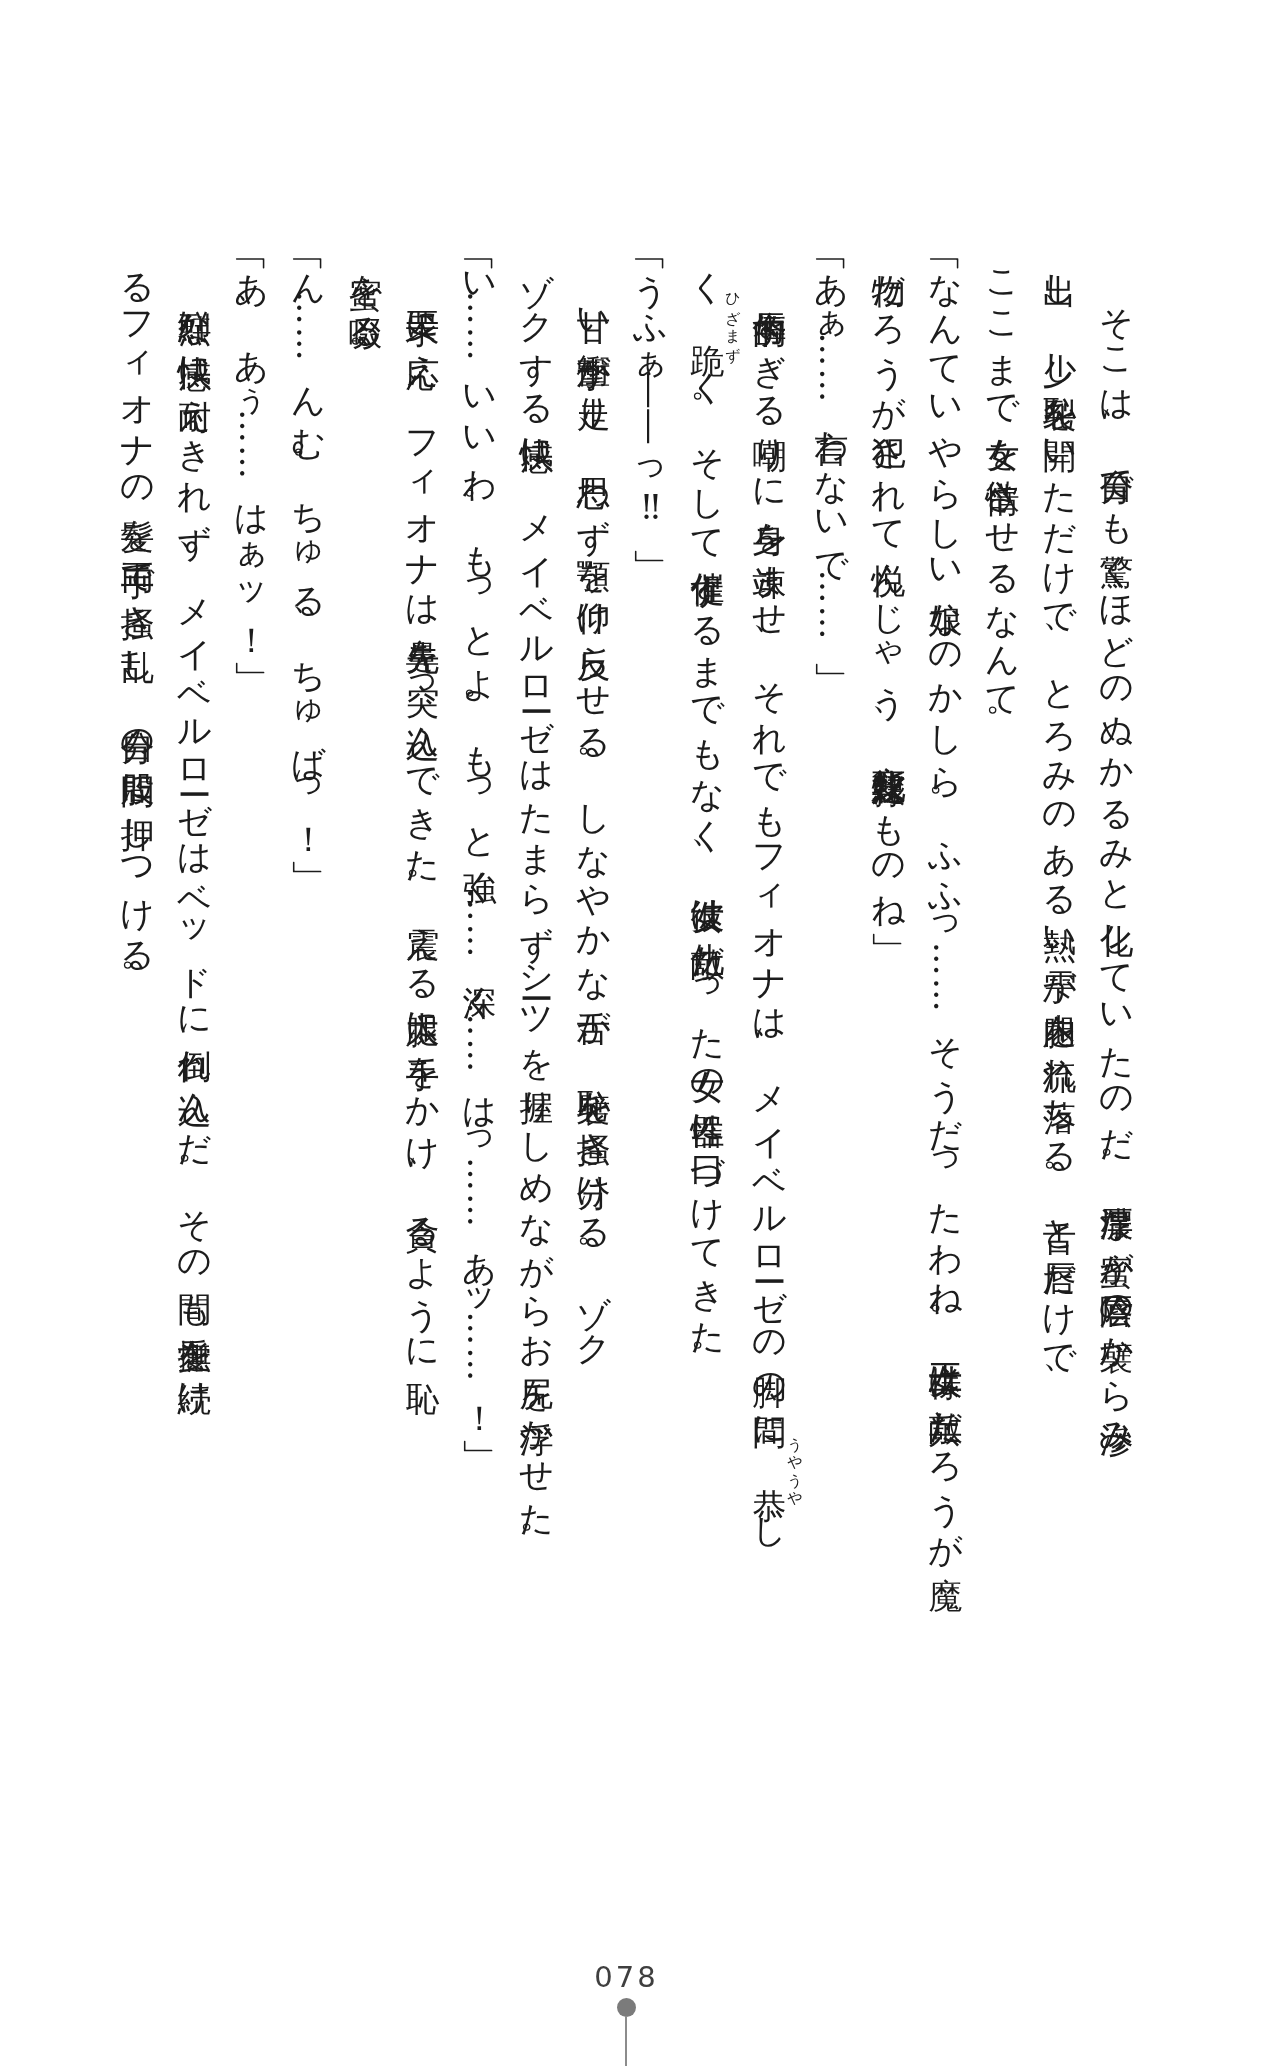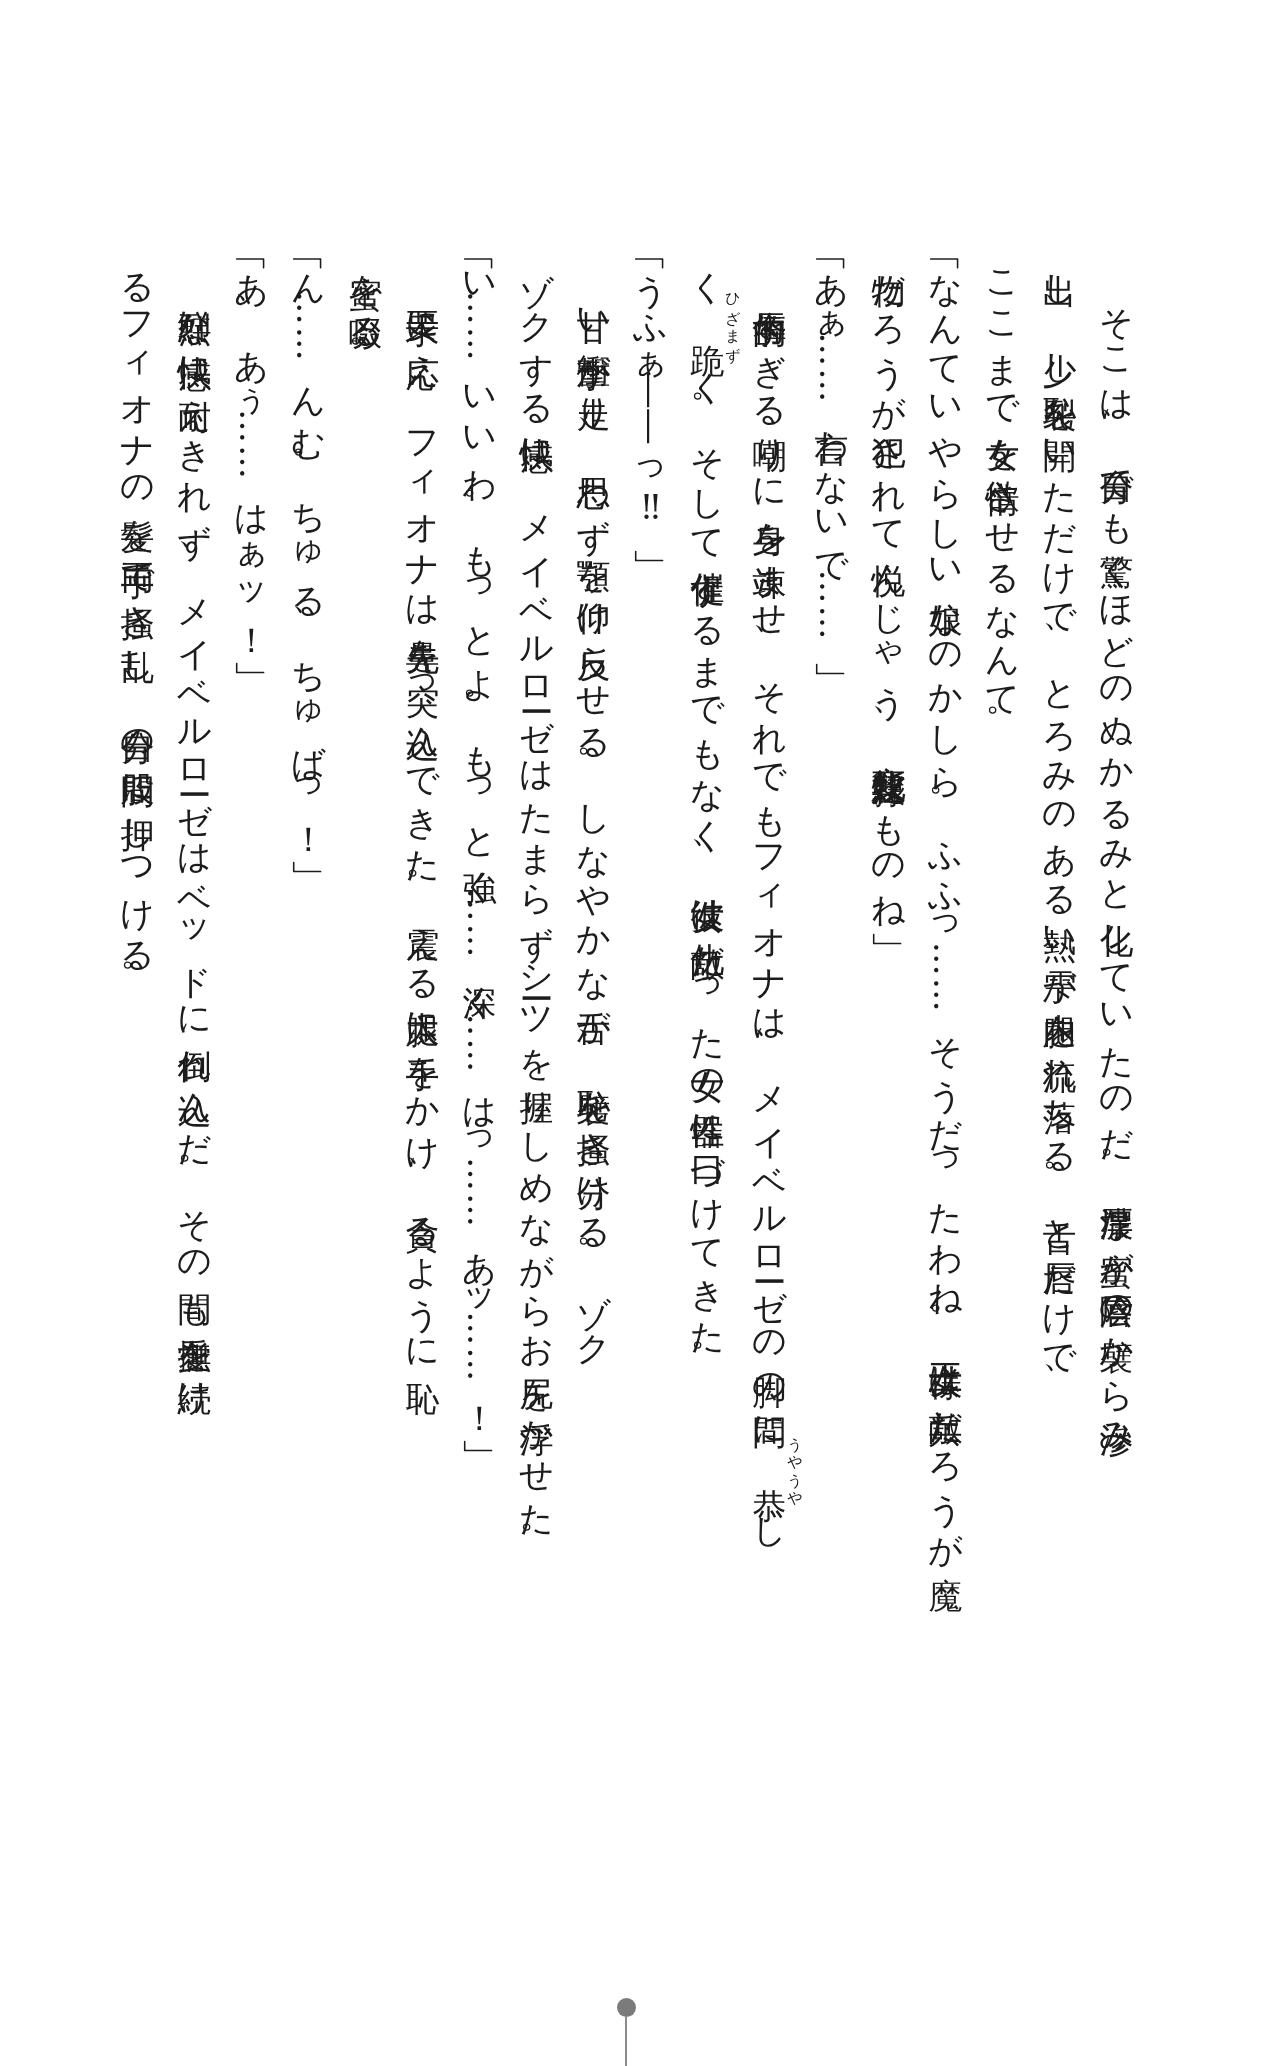--- a/index.html
+++ b/index.html
@@ -93,18 +93,19 @@
       <div class="text-line">ゾクする快感に、メイベルローゼはたまらずシーツを握りしめながらお尻を浮かせた。</div>
       <div class="text-line">「い……いいわ。もっとよ。もっと強く……深く……はっ……あッ……！」</div>
       <div class="text-line">　要求に応え、フィオナは鼻先を突っ込んできた。震える太腿に手をかけ、貪るように恥</div>
       <div class="text-line">蜜を啜る。</div>
       <div class="text-line">「ん……んむ。ちゅる、ちゅばっ！」</div>
       <div class="text-line">「あ、あぅ……はぁッ！」</div>
       <div class="text-line">　鮮烈な快感に耐えきれず、メイベルローゼはベッドに倒れ込んだ。その間も愛撫を続け</div>
       <div class="text-line">るフィオナの髪を両手で掻き乱し、自分の股間に押しつける。</div>
     </div>
 
+  <div class="page-number">078</div>
 
   <div class="footer-dot"></div>
 
   <div class="footer-line"></div>
 
 </div>
 
 </body></html>

